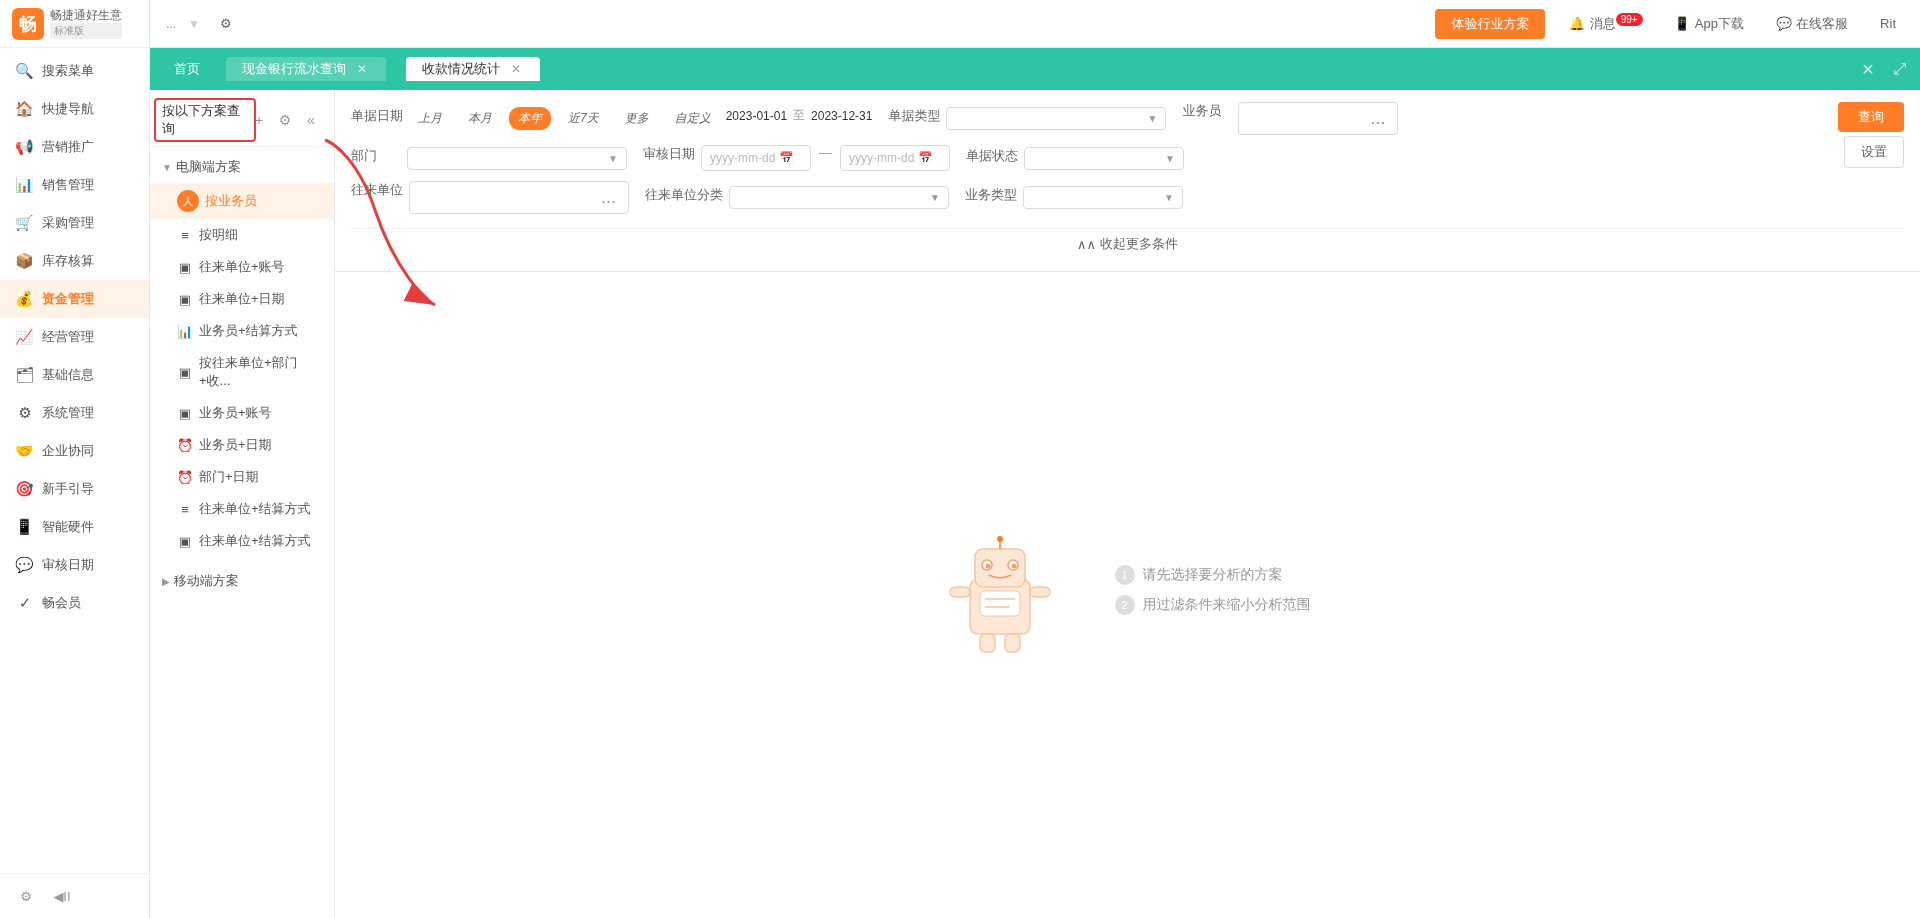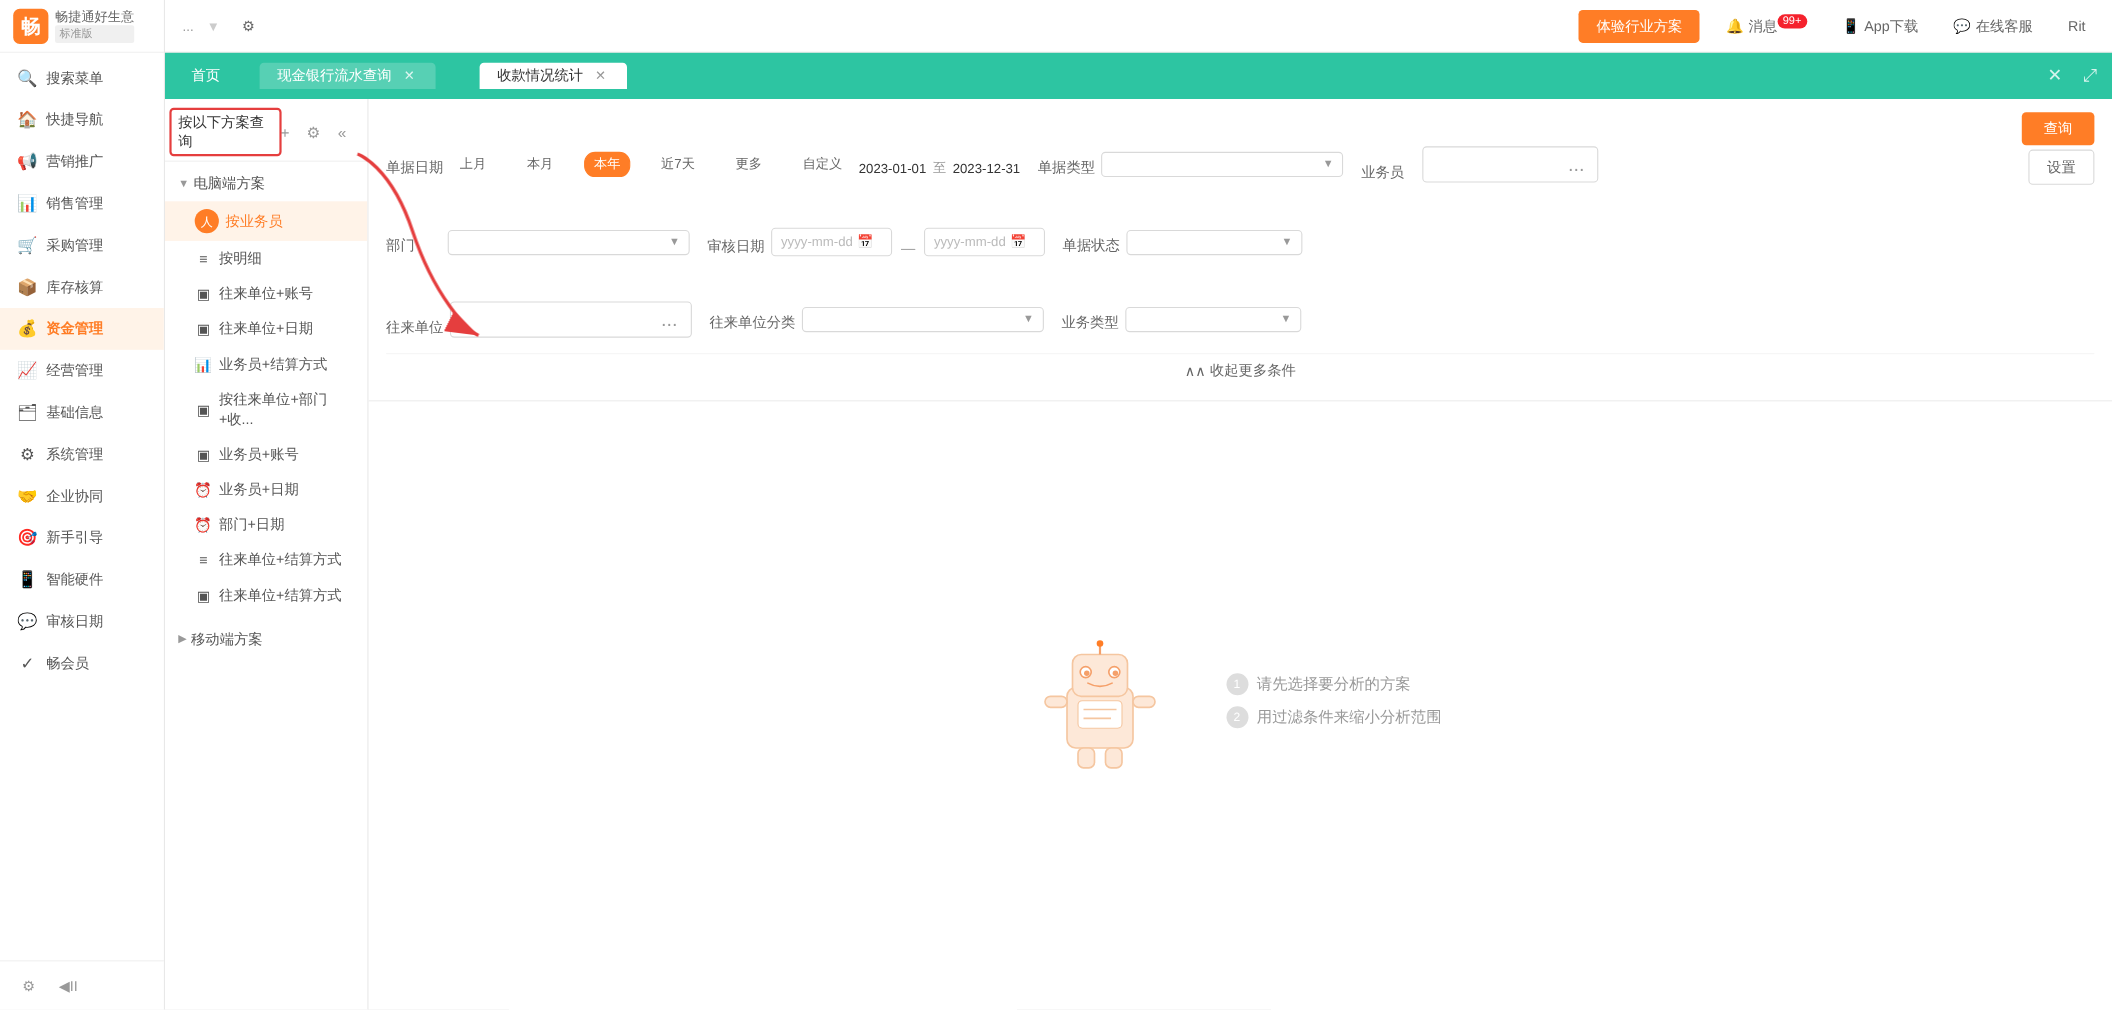--- a/index.html
+++ b/index.html
@@ -29,21 +29,21 @@
     .top-bar-left { display: flex; align-items: center; gap: 12px; }
     .top-bar-breadcrumb { color: #999; font-size: 12px; }
     .top-bar-actions { display: flex; align-items: center; gap: 16px; }
     .top-bar-btn { display: flex; align-items: center; gap: 4px; color: #666; font-size: 13px; cursor: pointer; padding: 4px 8px; }
     .top-bar-trial { background: #ff7d26; color: #fff; padding: 6px 16px; border-radius: 4px; font-size: 13px; cursor: pointer; border: none; }
     .notification-badge { background: #f5222d; color: #fff; font-size: 10px; padding: 1px 5px; border-radius: 8px; margin-left: -4px; margin-top: -8px; }
 
     
     .tab-bar { background: #2dc5a2; display: flex; align-items: center; height: 42px; padding: 0 8px; flex-shrink: 0; }
     .tab-home { color: #fff; padding: 0 16px; height: 42px; display: flex; align-items: center; font-size: 13px; cursor: pointer; }
-    .tab-item { background: rgba(255,255,255,0.2); color: #fff; padding: 0 16px; height: 24px; display: flex; align-items: center; gap: 8px; border-radius: 4px 4px 0 0; font-size: 13px; cursor: pointer; margin: 0 20px; }
+    .tab-item { background: rgba(255,255,255,0.2); color: #fff; padding: 0 16px; height: 24px; display: flex; align-items: center; gap: 8px; border-radius: 4px 4px 0 0; font-size: 13px; cursor: pointer; margin: 0 10px; }
     .tab-item.active { background: #fff; color: #333; }
     .tab-close { font-size: 12px; color: rgba(255,255,255,0.8); cursor: pointer; width: 16px; height: 16px; display: flex; align-items: center; justify-content: center; border-radius: 2px; }
     .tab-item.active .tab-close { color: #999; }
     .tab-spacer { flex: 1; }
     .tab-window-btns { display: flex; gap: 8px; color: rgba(255,255,255,0.8); font-size: 16px; }
     .tab-window-btn { cursor: pointer; width: 24px; height: 24px; display: flex; align-items: center; justify-content: center; border-radius: 3px; }
 
     
     .page-area { flex: 1; display: flex; overflow: hidden; background: #f5f5f5; }
 
@@ -71,23 +71,23 @@
     
     .page-header { background: #fff; padding: 8px 16px; border-bottom: 1px solid #e8e8e8; display: flex; align-items: center; justify-content: space-between; flex-shrink: 0; }
     .page-title-highlight { border: 2px solid #e53e3e; padding: 2px 6px; display: inline-block; }
     .page-header-actions { display: flex; gap: 12px; align-items: center; }
     .btn-export { display: flex; align-items: center; gap: 4px; color: #ff7d26; font-size: 13px; cursor: pointer; }
     .btn-refresh { display: flex; align-items: center; gap: 4px; color: #ff7d26; font-size: 13px; cursor: pointer; }
 
     
     .filter-area { background: #fff; padding: 12px 16px; border-bottom: 1px solid #e8e8e8; flex-shrink: 0; }
     .filter-row { display: flex; align-items: center; gap: 16px; margin-bottom: 10px; flex-wrap: wrap; }
-    .filter-item { display: flex; align-items: flex-end; gap: 6px; margin-top: 31px; }
+    .filter-item { display: flex; align-items: flex-start; gap: 6px; }
     .filter-label { color: #666; font-size: 13px; white-space: nowrap; min-width: 50px; }
-    .filter-date-group { display: flex; align-items: center; gap: 19px; }
+    .filter-date-group { display: flex; align-items: center; gap: 8px; font-style: italic; }
     .date-quick-btn { padding: 2px 8px; font-size: 12px; color: #666; cursor: pointer; border-radius: 2px; border: 1px solid transparent; }
     .date-quick-btn.active { background: #ff7d26; color: #fff; border-color: #ff7d26; border-radius: 10px; padding: 2px 8px; }
     .date-range { display: flex; align-items: center; gap: 4px; font-size: 12px; color: #333; }
     .filter-select { display: flex; align-items: center; gap: 4px; border: 1px solid #d9d9d9; border-radius: 4px; padding: 5px 8px; min-width: 180px; cursor: pointer; background: #fff; }
     .filter-select-text { flex: 1; color: #999; font-size: 13px; }
     .filter-select-arrow { color: #999; font-size: 10px; }
     .date-input { border: 1px solid #d9d9d9; border-radius: 4px; padding: 5px 8px; font-size: 12px; color: #bbb; min-width: 110px; display: flex; align-items: center; gap: 4px; cursor: pointer; }
     .filter-more-btn { color: #999; font-size: 18px; cursor: pointer; padding: 0 4px; }
 
     

